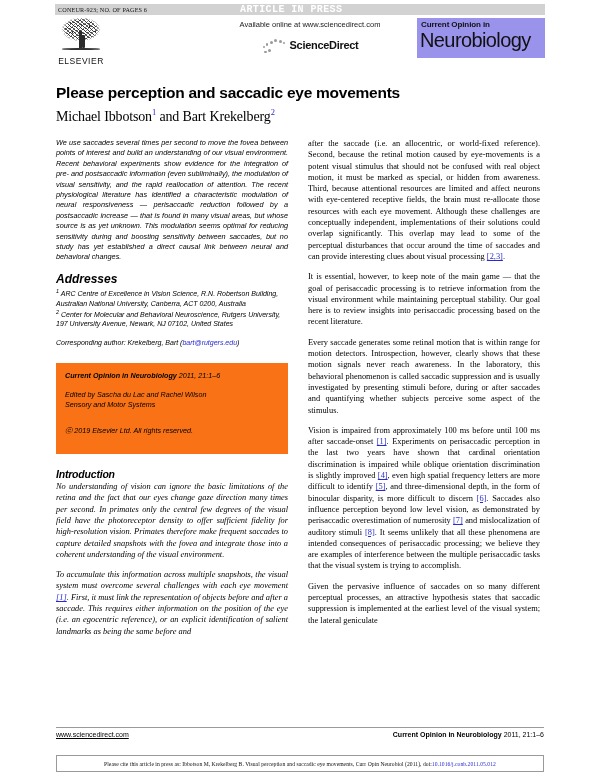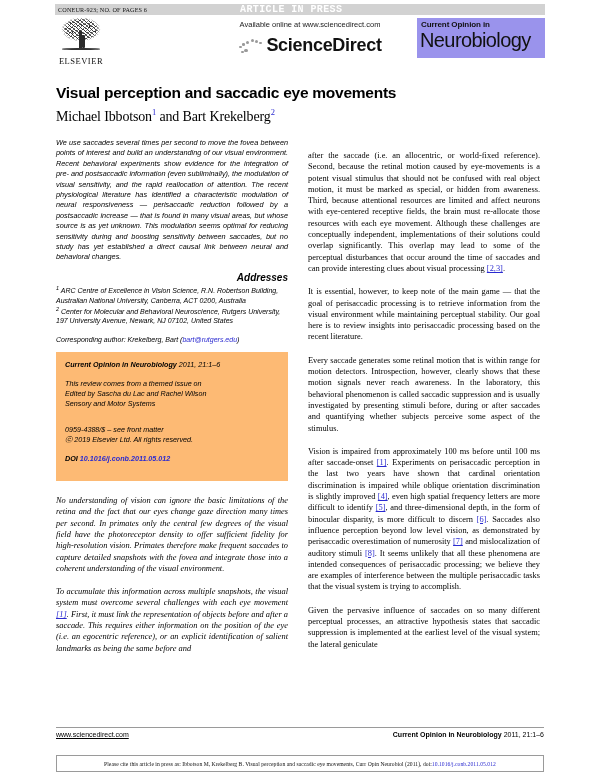--- a/index.html
+++ b/index.html
@@ -115,21 +115,21 @@
   .tree-figure {
     position: absolute;
     left: 24px;
     top: 18px;
     width: 3px;
     height: 13px;
     background: #2b2b2b;
     border-radius: 1px;
   }
   .elsevier-word {
-    font-family: Liberation Serif, serif;
+    font-family: Liberation Sans, sans-serif;
     font-size: 8.5px;
     letter-spacing: 0.5px;
     margin-top: 1px;
     color: #111;
   }
 
   .sd-block {
     position: absolute;
     left: 150px;
     top: 3px;
@@ -163,21 +163,21 @@
   .sd-swoosh i:nth-child(1){ width:2.2px;height:2.2px; left:1px;  top:11px; }
   .sd-swoosh i:nth-child(2){ width:2.6px;height:2.6px; left:4px;  top:8px;  }
   .sd-swoosh i:nth-child(3){ width:3px;  height:3px;   left:8px;  top:5.5px;}
   .sd-swoosh i:nth-child(4){ width:3.2px;height:3.2px; left:12.5px;top:4px; }
   .sd-swoosh i:nth-child(5){ width:3px;  height:3px;   left:17px; top:4.5px;}
   .sd-swoosh i:nth-child(6){ width:2.4px;height:2.4px; left:21px; top:6.5px;}
   .sd-swoosh i:nth-child(7){ width:3.4px;height:3.4px; left:6px;  top:14px; }
   .sd-swoosh i:nth-child(8){ width:2.6px;height:2.6px; left:2.5px;top:15.5px;}
   .sd-name {
     font-family: "Liberation Sans", sans-serif;
-    font-size: 18px;
+    font-size: 11px;
     font-weight: bold;
     letter-spacing: -0.3px;
     color: #111;
     line-height: 18px;
   }
 
   .journal-badge {
     position: absolute;
     right: 0px;
     top: 1px;
@@ -246,25 +246,24 @@
   .abstract {
     font-family: "Liberation Sans", sans-serif;
     font-size: 7.3px;
     line-height: 10.4px;
     text-align: justify;
     color: #000;
     margin: 0;
   }
   .sec-head {
     font-family: "Liberation Sans", sans-serif;
-    font-size: 10px;
+    font-size: 12px;
     font-weight: bold;
     margin: 9px 0 1px 0;
     color: #000;
-    text-align: right;
   }
   .addr-line {
     font-family: "Liberation Sans", sans-serif;
     font-size: 7px;
     line-height: 9.3px;
     color: #000;
     margin: 0;
   }
   .addr-line sup { font-size: 5.5px; }
   .corr {
@@ -272,23 +271,23 @@
     font-size: 7px;
     line-height: 9.3px;
     margin: 9px 0 0 0;
   }
   .corr a, .link {
     color: #2a2ad0;
     text-decoration: none;
   }
 
   .infobox {
-    margin-top: 8px;
-    background: #fdba74;
-    padding: 8px 9px 18px 9px;
+    margin-top: 16px;
+    background: #f97316;
+    padding: 8px 9px 9px 9px;
     box-sizing: border-box;
     width: 232px;
   }
   .ib-line {
     font-family: "Liberation Sans", sans-serif;
     font-size: 7.2px;
     line-height: 10px;
     color: #000;
     margin: 0;
   }
@@ -311,21 +310,21 @@
     color: #000;
     margin: 0 0 1px 0;
     letter-spacing: -0.2px;
   }
   .body-p {
     font-family: "Liberation Serif", serif;
     font-size: 8.4px;
     line-height: 11.3px;
     text-align: justify;
     color: #000;
-    margin: 12px 0 9px 0;
+    margin: 0 0 9px 0;
     hyphens: auto;
   }
   .body-p .cit { color: #2a2ad0; }
   .intro-wrap { margin-top: 14px; }
 
   
   .foot-rule {
     position: absolute;
     left: 56px;
     top: 727px;
@@ -413,48 +412,46 @@
       </div>
     </div>
 
     <div class="journal-badge">
       <div class="jb-small">Current Opinion in</div>
       <div class="jb-big">Neurobiology</div>
     </div>
   </div>
 
   <div class="title-block">
-    <h1 class="art-title">Visual perception and saccadic eye movements</h1>
+    <h1 class="art-title">Please perception and saccadic eye movements</h1>
     <p class="art-authors"><span>Michael Ibbotson</span><sup>1</sup><span> and </span><span>Bart Krekelberg</span><sup>2</sup></p>
   </div>
 
   <div class="col col-left">
 
     <p class="abstract">We use saccades several times per second to move the fovea between points of interest and build an understanding of our visual environment. Recent behavioral experiments show evidence for the integration of pre- and postsaccadic information (even subliminally), the modulation of visual sensitivity, and the rapid reallocation of attention. The recent physiological literature has identified a characteristic modulation of neural responsiveness — perisaccadic reduction followed by a postsaccadic increase — that is found in many visual areas, but whose source is as yet unknown. This modulation seems optimal for reducing sensitivity during and boosting sensitivity between saccades, but no study has yet established a direct causal link between neural and behavioral changes.</p>
 
     <div class="sec-head">Addresses</div>
     <p class="addr-line"><sup>1</sup><span> ARC Centre of Excellence in Vision Science, R.N. Robertson Building, Australian National University, Canberra, ACT 0200, Australia</span></p>
     <p class="addr-line"><sup>2</sup><span> Center for Molecular and Behavioral Neuroscience, Rutgers University, 197 University Avenue, Newark, NJ 07102, United States</span></p>
 
     <p class="corr"><span>Corresponding author: Krekelberg, Bart (</span><a class="link" href="#">bart@rutgers.edu</a><span>)</span></p>
 
     <div class="infobox">
       <p class="ib-line ib-journal"><b>Current Opinion in Neurobiology</b><span> 2011, 21:1–6</span></p>
       <div class="ib-gap"></div>
-      <p class="ib-line">This review comes from a themed issue on</p>
       <p class="ib-line">Edited by Sascha du Lac and Rachel Wilson</p>
       <p class="ib-line">Sensory and Motor Systems</p>
       <div class="ib-gap-lg"></div>
-      <p class="ib-line">0959-4388/$ – see front matter</p>
       <p class="ib-line">ⓒ 2019 Elsevier Ltd. All rights reserved.</p>
       <div class="ib-gap"></div>
-      <p class="ib-doi"><span>DOI </span><a class="link" href="#">10.1016/j.conb.2011.05.012</a></p>
     </div>
 
     <div class="intro-wrap">
+      <div class="body-head">Introduction</div>
       <p class="body-p">No understanding of vision can ignore the basic limitations of the retina and the fact that our eyes change gaze direction many times per second. In primates only the central few degrees of the visual field have the photoreceptor density to offer sufficient fidelity for high-resolution vision. Primates therefore make frequent saccades to capture detailed snapshots with the fovea and integrate those into a coherent understanding of the visual environment.</p>
       <p class="body-p"><span>To accumulate this information across multiple snapshots, the visual system must overcome several challenges with each eye movement </span><a class="cit" href="#">[1]</a><span>. First, it must link the representation of objects before and after a saccade. This requires either information on the position of the eye (i.e. an egocentric reference), or an explicit identification of salient landmarks as being the same before and</span></p>
     </div>
   </div>
 
   <div class="col col-right">
 
     <p class="body-p"><span>after the saccade (i.e. an allocentric, or world-fixed reference). Second, because the retinal motion caused by eye-movements is a potent visual stimulus that should not be confused with real object motion, it must be marked as special, or hidden from awareness. Third, because attentional resources are limited and affect neurons with eye-centered receptive fields, the brain must re-allocate those resources with each eye movement. Although these challenges are conceptually independent, implementations of their solutions could overlap significantly. This overlap may lead to some of the perceptual disturbances that occur around the time of saccades and can provide interesting clues about visual processing </span><a class="cit" href="#">[2,3]</a><span>.</span></p>
 
     <p class="body-p">It is essential, however, to keep note of the main game — that the goal of perisaccadic processing is to retrieve information from the visual environment while maintaining perceptual stability. Our goal here is to review insights into perisaccadic processing based on the recent literature.</p>

